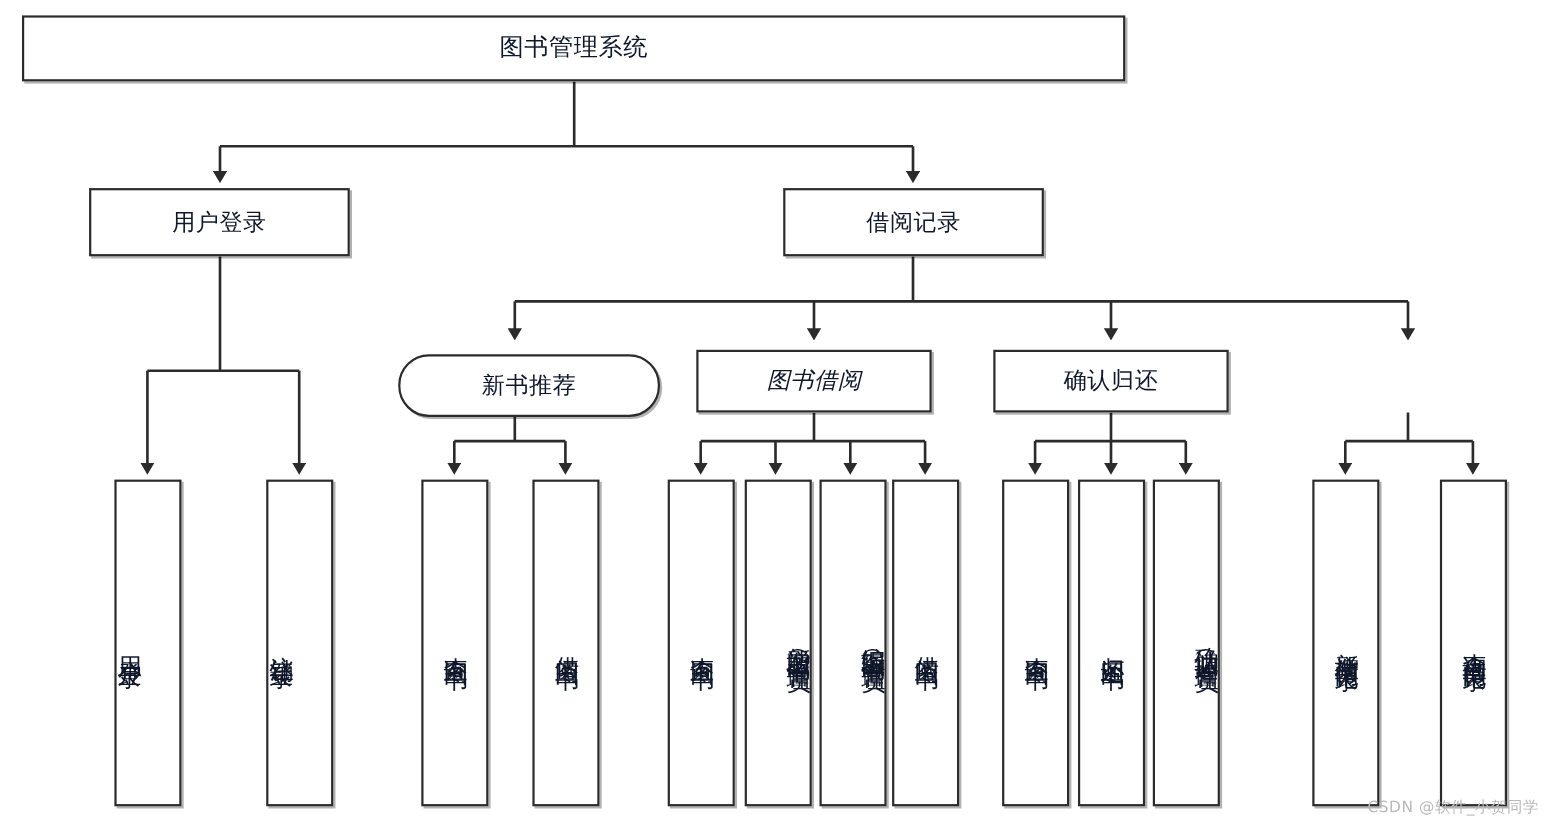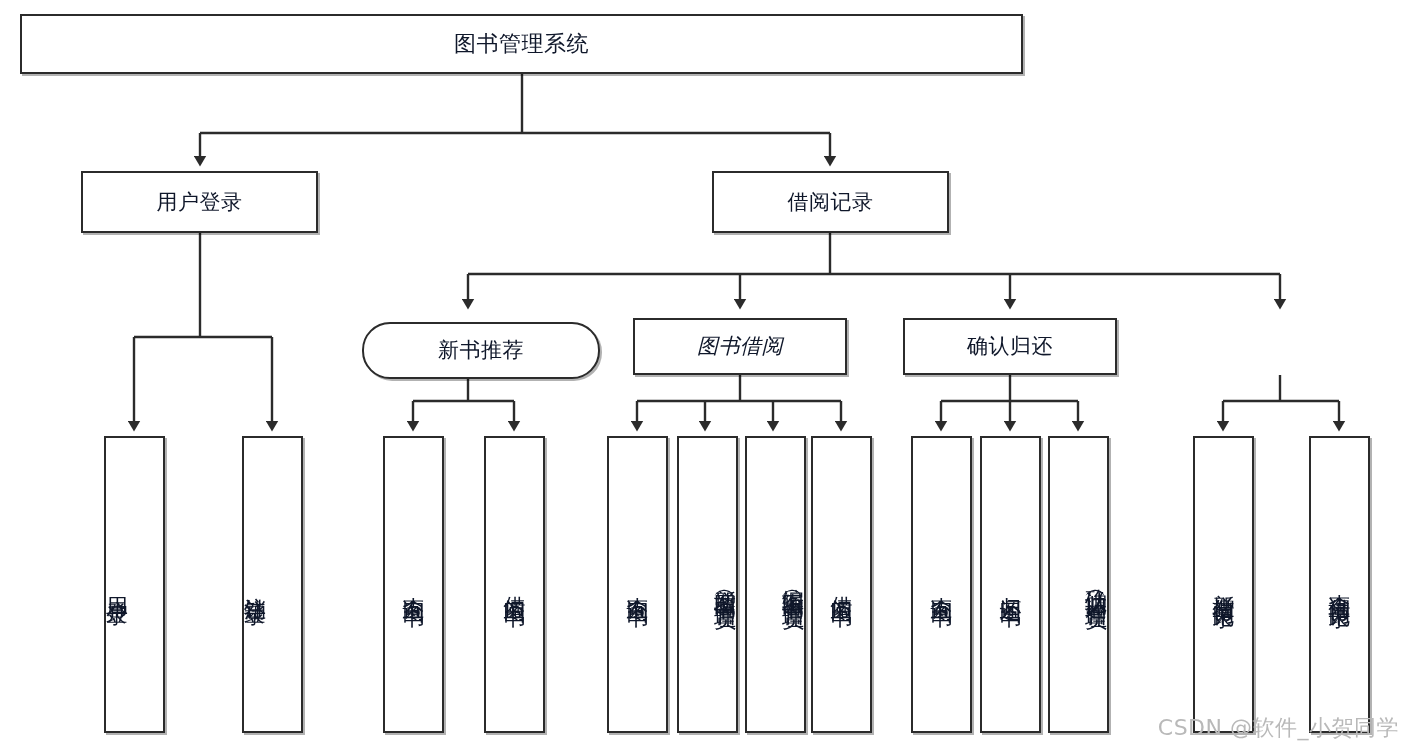--- a/index.html
+++ b/index.html
@@ -75,21 +75,21 @@
     justify-content: center;
   }
   .node.vert.align-center {
     align-items: center;
     justify-content: center;
   }
   #watermark {
     position: absolute;
     right: 6px;
     bottom: 4px;
-    font-size: 22px;
+    font-size: 14px;
     color: #b9b9b9;
     letter-spacing: 0.5px;
     z-index: 3;
     white-space: nowrap;
     font-family: "DejaVu Sans", "Liberation Sans", sans-serif;
   }
 </style>
 </head>
 <body>
 

